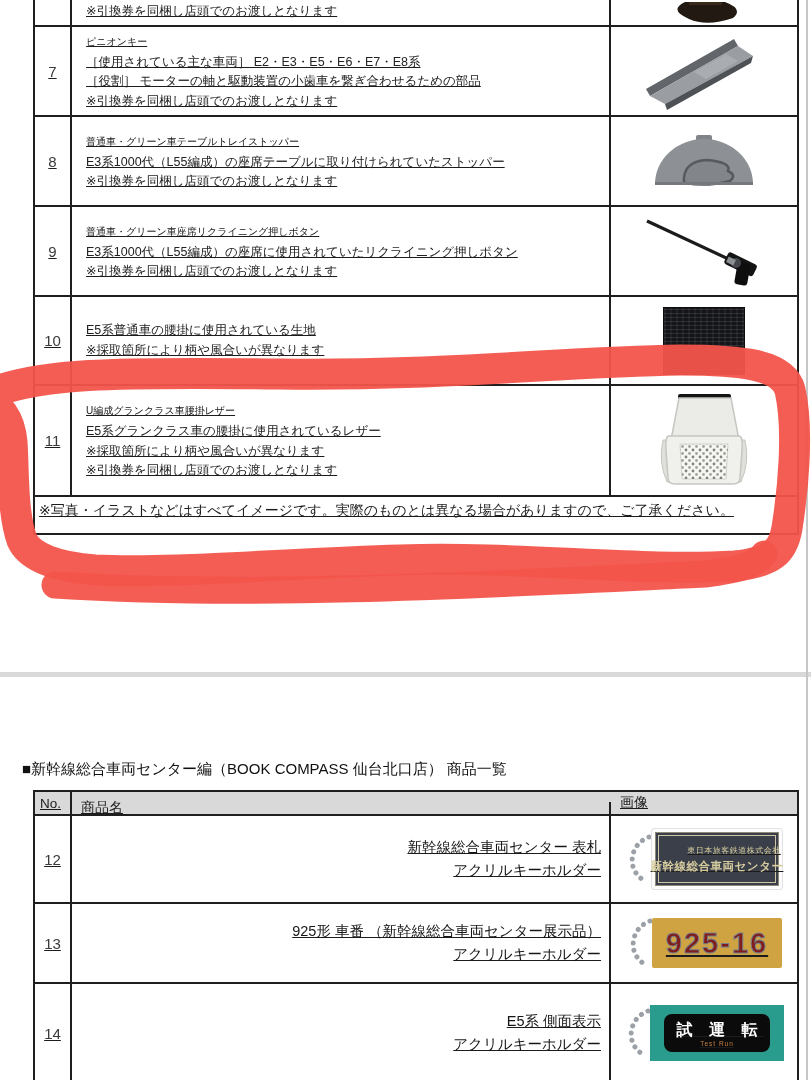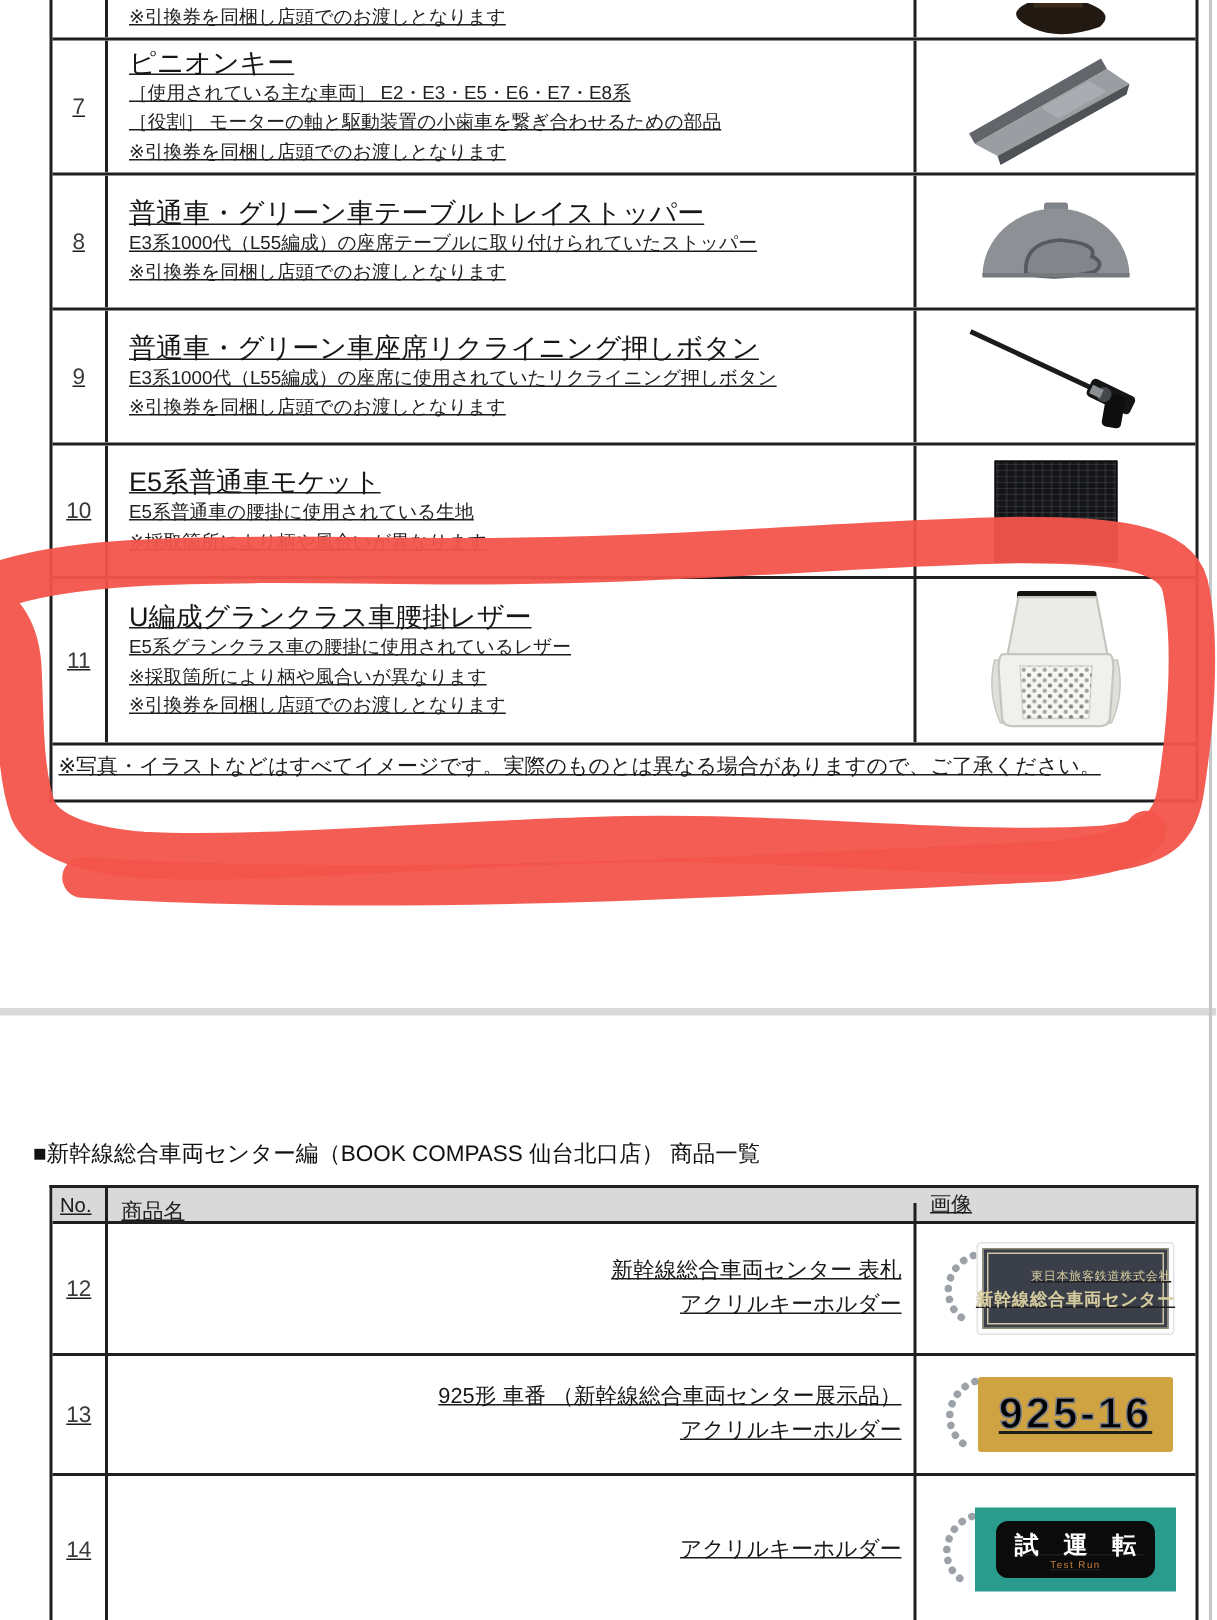--- a/index.html
+++ b/index.html
@@ -13,21 +13,21 @@
   
   .tbl { position:absolute; left:33px; width:766px; border-left:2px solid #1f1f1f; border-right:2px solid #1f1f1f; box-sizing:border-box; background:#fff;text-decoration:underline; }
   .tbl-top { top:0; }
   .tbl-bot { top:790px; border-top:2px solid #1f1f1f; height:352px;text-align:right; }
   .trow { display:flex; border-bottom:2px solid #1f1f1f; box-sizing:border-box; overflow:hidden; }
   .cno { width:37px; flex:0 0 37px; border-right:2px solid #1f1f1f; box-sizing:border-box;
          display:flex; align-items:center; justify-content:center; font-size:15px; color:#3a3a3a; }
   .ctext { flex:1 1 auto; border-right:2px solid #1f1f1f; box-sizing:border-box;
            display:flex; flex-direction:column; justify-content:center; padding:8px 8px 8px 14px; }
   .cimg { width:186px; flex:0 0 186px; display:flex; align-items:center; justify-content:center; overflow:hidden; }
-  .title { font-size:18px; line-height:22px; color:#161616; }
+  .title { font-size:10px; line-height:22px; color:#161616; }
   .desc  { font-size:12.5px; line-height:19.5px; color:#222; }
   .tfoot { display:flex; align-items:flex-start; border-bottom:2px solid #1f1f1f; box-sizing:border-box;
            font-size:14px; padding:5px 4px 0 4px; }
 
   
   .hrow { display:flex; background:#d9d9d9; border-bottom:2px solid #1f1f1f; box-sizing:border-box; height:24px; }
   .hno  { width:37px; flex:0 0 37px; border-right:2px solid #1f1f1f; box-sizing:border-box;
           display:flex; align-items:center; padding-left:5px; font-size:13.5px; }
   .hname{ flex:1 1 auto; border-right:2px solid #1f1f1f; box-sizing:border-box;
           display:flex; align-items:center; padding-left:9px; font-size:14px;margin-top:10px; }
@@ -46,21 +46,21 @@
   .plaque-wrap { padding:3px; background:#fcfcfc; border:1px solid #e2e2e2; border-radius:3px; }
   .plaque { width:122px; height:52px; background:#3a3f49; border:1px solid #8f897a;
             box-shadow: inset 0 0 0 2px #3a3f49, inset 0 0 0 3px #cdc5a5;
             display:flex; flex-direction:column; align-items:center; justify-content:center; gap:3px; }
   .plaque .l1 { font-size:8px; color:#d6cc9e; letter-spacing:0.5px; white-space:nowrap;margin-left:34px; }
   .plaque .l2 { font-size:11.5px; font-weight:bold; color:#d6cc9e; letter-spacing:0.5px; white-space:nowrap; }
 
   
   .tag925 { width:130px; height:50px; background:#d0a342; border-radius:2px;
             display:flex; align-items:center; justify-content:center; }
-  .tag925 span { font-size:29px; font-weight:bold; color:#000000; letter-spacing:2px;
+  .tag925 span { font-size:29px; font-weight:bold; color:#7f1d1d; letter-spacing:2px;
                  -webkit-text-stroke:1px #767d8b; }
 
   
   .tr-frame { width:134px; height:56px; background:#2a9c8e; display:flex; align-items:center; justify-content:center; }
   .tr-panel { width:106px; height:38px; background:#0b0b0b; border-radius:8px;
               display:flex; flex-direction:column; align-items:center; justify-content:center; }
   .tr-jp { color:#ffffff; font-size:16px; font-weight:bold; letter-spacing:6px; padding-left:6px; white-space:nowrap; }
   .tr-en { color:#c9803f; font-size:6.5px; letter-spacing:1px; margin-top:-1px; }
 
   .marker { position:absolute; left:0; top:0; z-index:10; pointer-events:none; }
@@ -135,21 +135,20 @@
           <rect x="97" y="50" width="13" height="22" rx="3" fill="#0e0e0e" transform="rotate(10 103 60)"></rect>
           <circle cx="97" cy="50" r="5" fill="#43464b"></circle>
           <rect x="88" y="45" width="8" height="6" fill="#8b8f94" transform="rotate(26 92 48)"></rect>
         </svg>
       </div>
     </div>
 
     <div class="trow" style="height:89px">
       <div class="cno">10</div>
       <div class="ctext">
-        <div class="title">E5系普通車モケット</div>
         <div class="desc">E5系普通車の腰掛に使用されている生地</div>
         <div class="desc">※採取箇所により柄や風合いが異なります</div>
       </div>
       <div class="cimg">
         <div class="moquette"></div>
       </div>
     </div>
 
     <div class="trow" style="height:111px">
       <div class="cno">11</div>
@@ -230,20 +229,21 @@
           <div class="tag925">
             <span>925-16</span>
           </div>
         </div>
       </div>
     </div>
 
     <div class="trow brow" style="height:98px; border-bottom:none;">
       <div class="cno">14</div>
       <div class="ctext">
+        <div class="title">E5系 側面表示</div>
         <div class="title">アクリルキーホルダー</div>
       </div>
       <div class="cimg">
         <div class="imggroup">
           <svg width="26" height="54" viewBox="0 0 26 54">
             <path d="M24 5 C4 12 0 40 22 50" fill="none" stroke="#9ba1a7" stroke-width="5" stroke-linecap="round" stroke-dasharray="0.1 7.2"></path>
           </svg>
           <div class="tr-frame">
             <div class="tr-panel">
               <div class="tr-jp">試 運 転</div>

